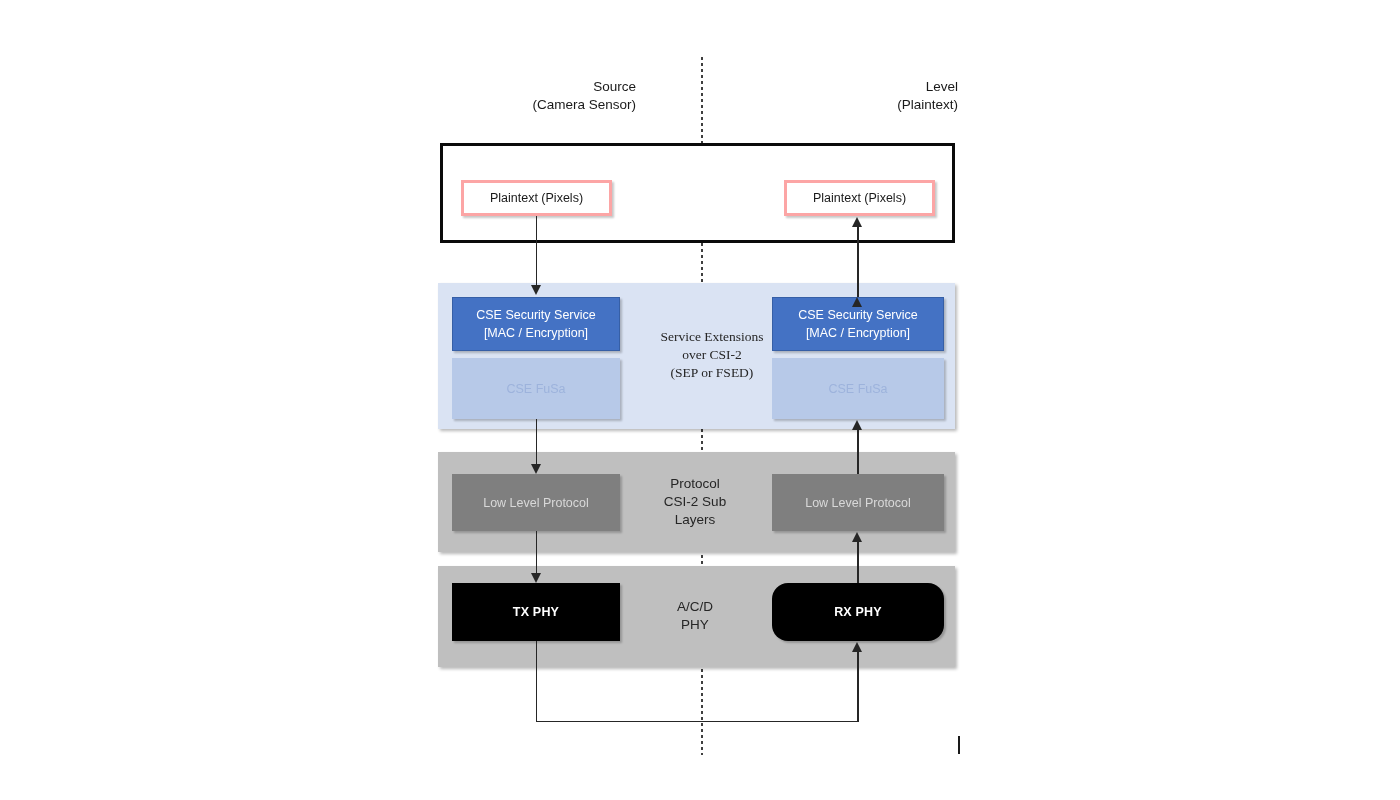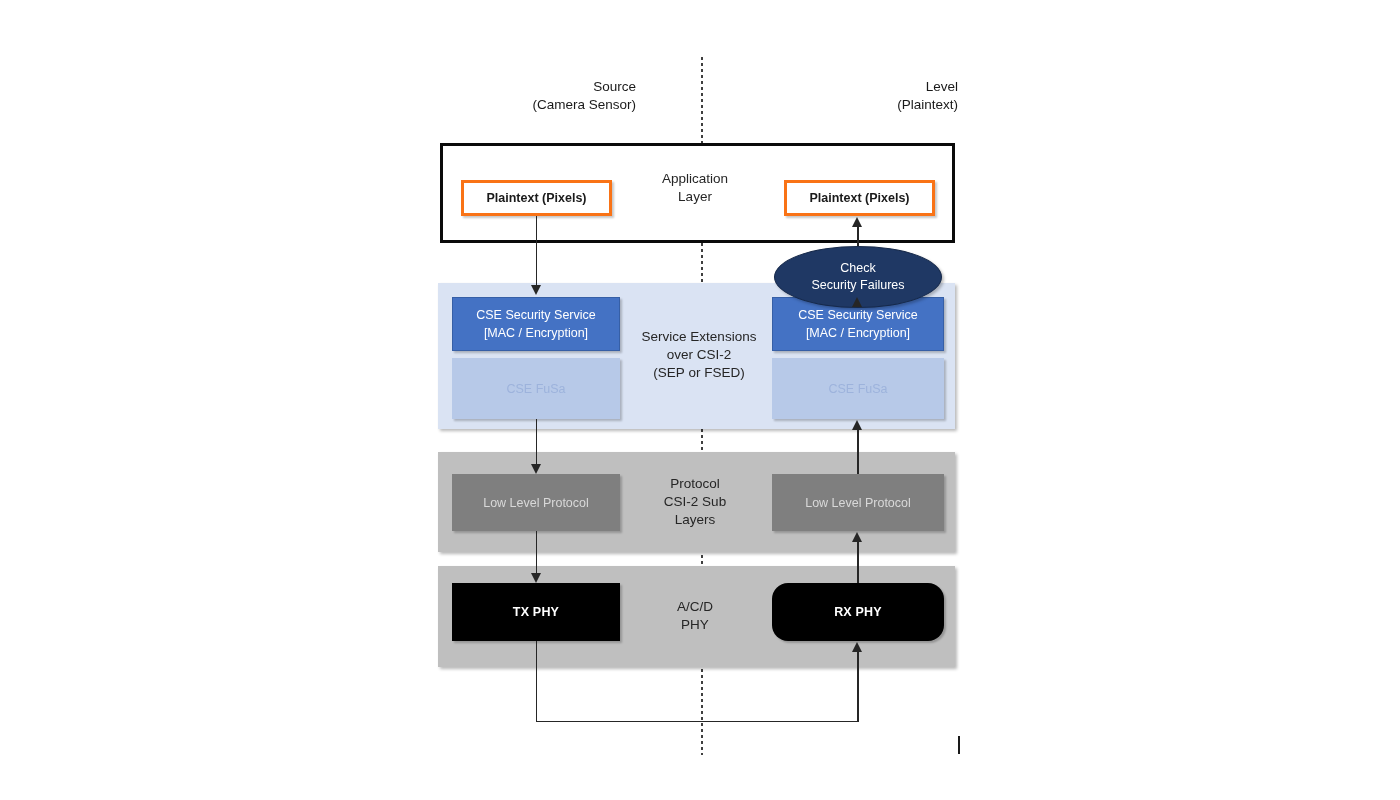--- a/index.html
+++ b/index.html
@@ -23,21 +23,21 @@
   .band{z-index:1;box-shadow:2px 2px 3px rgba(0,0,0,0.28);}
   .band-service{background:var(--service-band,#DAE3F3);}
   .band-gray{background:var(--gray-band,#BFBFBF);}
   
   .ibox{
     display:flex;flex-direction:column;align-items:center;justify-content:center;
     text-align:center;font-size:12.5px;line-height:18px;z-index:2;
     box-shadow:2px 2px 2px rgba(0,0,0,0.22);
   }
   .ibox span{display:block;}
-  .plainbox{background:#ffffff;border:3px solid #f97316;color:#1a1a1a;z-index:3;font-weight:bold;}
+  .plainbox{background:#ffffff;border:3px solid #fca5a5;color:#1a1a1a;z-index:3;}
   .secbox{background:var(--security-service-box,#4472C4);border:1px solid rgba(47,85,151,0.65);color:#ffffff;}
   .fusabox{background:var(--fusa-box,#B7C9E8);color:var(--fusa-text,#9DB3DC);}
   .llpbox{background:var(--low-level-box,#7F7F7F);color:var(--low-level-text,#D9D9D9);}
   .phybox{background:var(--phy-box,#000000);color:#ffffff;font-weight:600;letter-spacing:0.2px;}
   
   .ctitle{text-align:center;font-size:13.5px;line-height:18px;color:#262626;z-index:2;}
   .ctitle span{display:block;}
   
   .ellipse{
     background:var(--ellipse-fill,#1F3864);border:1px solid #16294a;border-radius:50%;
@@ -70,56 +70,48 @@
   <div class="abs coltitle" style="left:436px;top:78px;width:200px;">
     <span>Source</span>
     <span>(Camera Sensor)</span>
   </div>
   <div class="abs coltitle" style="left:758px;top:78px;width:200px;">
     <span>Level</span>
     <span>(Plaintext)</span>
   </div>
 
   <div class="abs appbox" style="left:440px;top:143px;width:515px;height:100px;"></div>
-  <div class="abs ctitle" style="left:595px;top:170px;width:200px;z-index:3;">
-    <span>Application</span>
-    <span>Layer</span>
-  </div>
   <div class="abs ibox plainbox" style="left:461px;top:180px;width:151px;height:36px;">
     <span>Plaintext (Pixels)</span>
   </div>
   <div class="abs ibox plainbox" style="left:784px;top:180px;width:151px;height:36px;">
     <span>Plaintext (Pixels)</span>
   </div>
 
   <div class="abs band band-service" style="left:438px;top:283px;width:517px;height:146px;"></div>
-  <div class="abs ctitle" style="left:599px;top:328px;width:200px;">
+  <div class="abs ctitle" style="left:612px;top:328px;width:200px;font-family:Liberation Serif, serif;">
     <span>Service Extensions</span>
     <span>over CSI-2</span>
     <span>(SEP or FSED)</span>
   </div>
   <div class="abs ibox secbox" style="left:452px;top:297px;width:168px;height:54px;">
     <span>CSE Security Service</span>
     <span>[MAC / Encryption]</span>
   </div>
   <div class="abs ibox secbox" style="left:772px;top:297px;width:172px;height:54px;">
     <span>CSE Security Service</span>
     <span>[MAC / Encryption]</span>
   </div>
   <div class="abs ibox fusabox" style="left:452px;top:358px;width:168px;height:61px;">
     <span>CSE FuSa</span>
   </div>
   <div class="abs ibox fusabox" style="left:772px;top:358px;width:172px;height:61px;">
     <span>CSE FuSa</span>
   </div>
 
-  <div class="abs ellipse" style="left:774px;top:246px;width:168px;height:62px;">
-    <span>Check</span>
-    <span>Security Failures</span>
-  </div>
 
   <div class="abs band band-gray" style="left:438px;top:452px;width:517px;height:100px;"></div>
   <div class="abs ctitle" style="left:595px;top:475px;width:200px;">
     <span>Protocol</span>
     <span>CSI-2 Sub</span>
     <span>Layers</span>
   </div>
   <div class="abs ibox llpbox" style="left:452px;top:474px;width:168px;height:57px;">
     <span>Low Level Protocol</span>
   </div>

